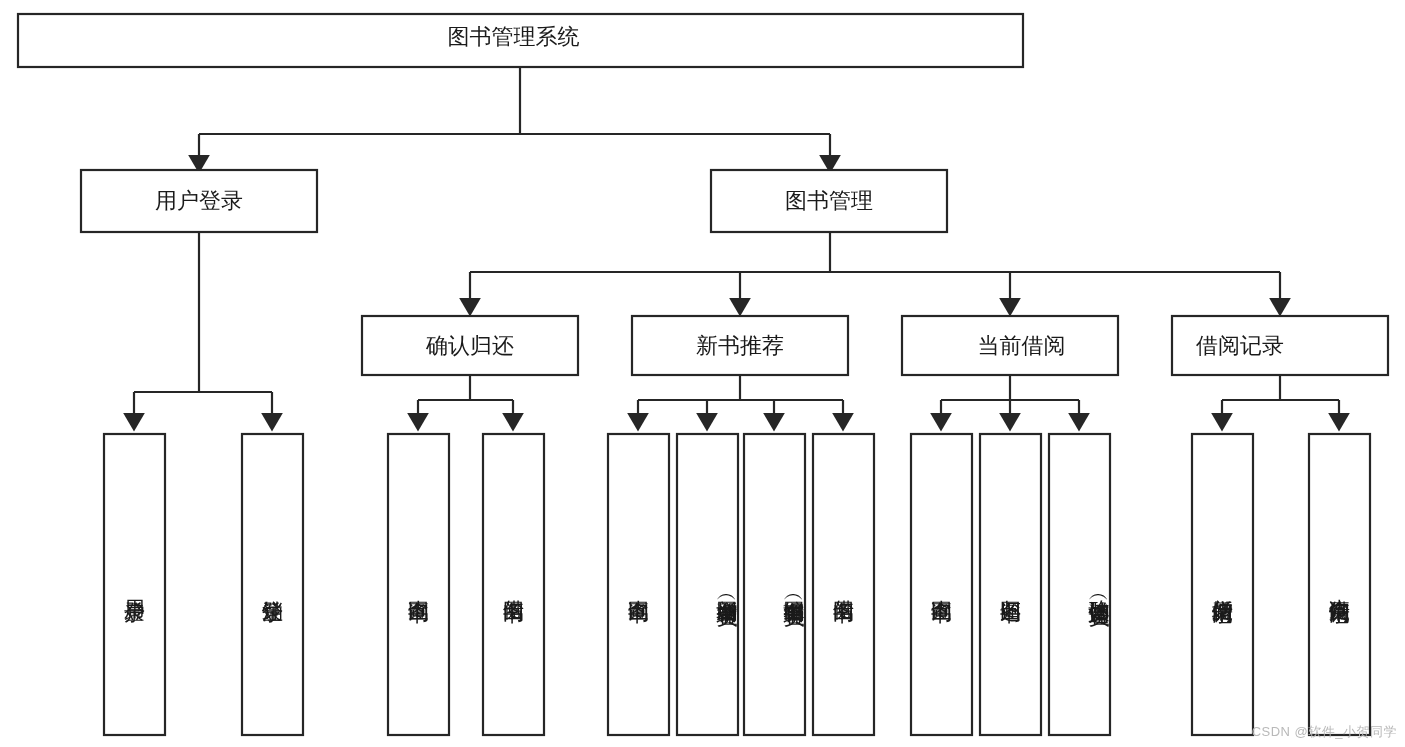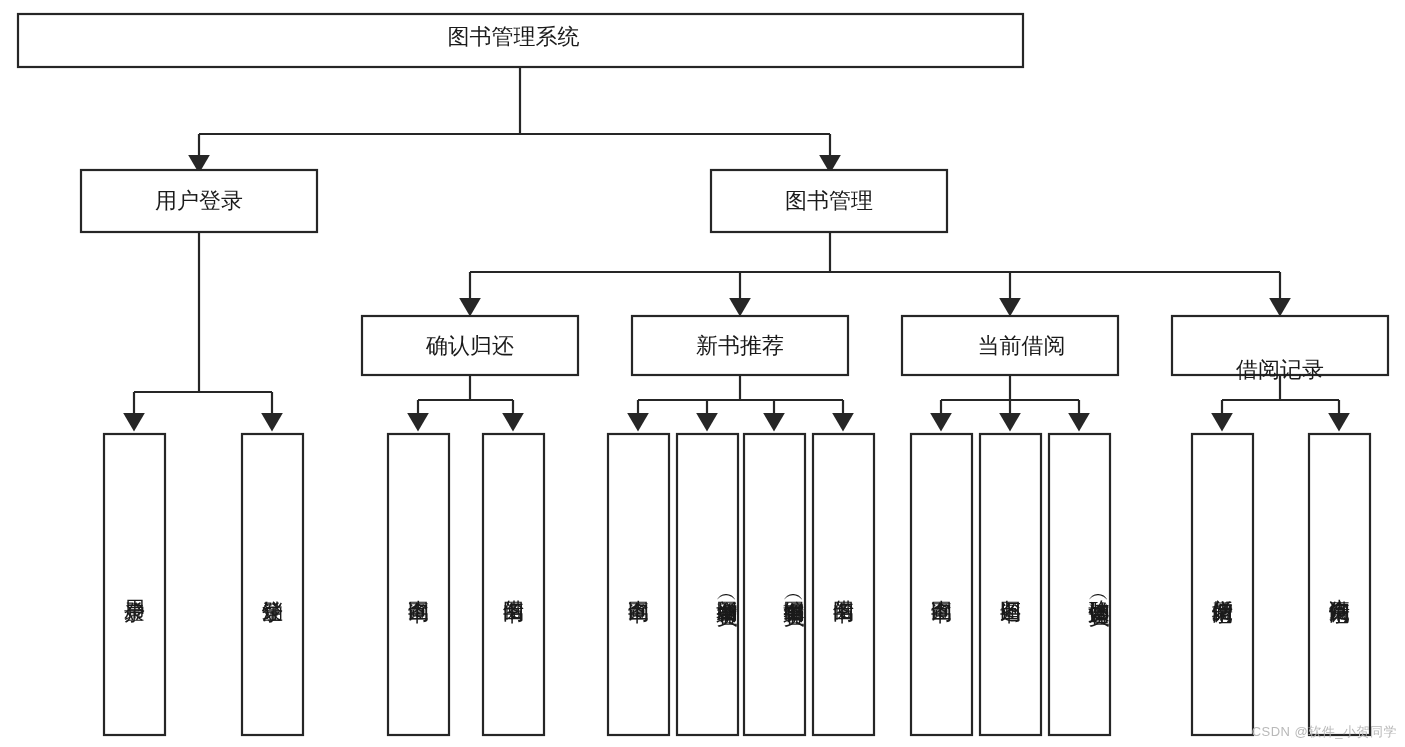--- a/index.html
+++ b/index.html
@@ -150,21 +150,21 @@
   </svg>
 
   <div class="hlabel-wrap" style="left:11px;top:14px;width:1005px;height:45px;">图书管理系统</div>
 
   <div class="hlabel-wrap" style="left:81px;top:170px;width:236px;height:62px;">用户登录</div>
   <div class="hlabel-wrap" style="left:711px;top:170px;width:236px;height:62px;">图书管理</div>
 
   <div class="hlabel-wrap" style="left:362px;top:316px;width:216px;height:59px;">确认归还</div>
   <div class="hlabel-wrap" style="left:632px;top:316px;width:216px;height:59px;">新书推荐</div>
   <div class="hlabel-wrap" style="left:902px;top:316px;width:239px;height:59px;">当前借阅</div>
-  <div class="hlabel-wrap" style="left:1172px;top:316px;width:216px;height:59px;margin-top:24px;">借阅记录</div>
+  <div class="hlabel-wrap" style="left:1132px;top:316px;width:216px;height:59px;">借阅记录</div>
 
   <div class="vlabel-wrap" style="left:104px;top:434px;width:61px;height:301px;">用户登录</div>
   <div class="vlabel-wrap" style="left:242px;top:434px;width:61px;height:301px;">注销登录</div>
 
   <div class="vlabel-wrap" style="left:388px;top:434px;width:61px;height:301px;">查询图书</div>
   <div class="vlabel-wrap" style="left:483px;top:434px;width:61px;height:301px;">借阅图书</div>
 
   <div class="vlabel-wrap" style="left:608px;top:434px;width:61px;height:301px;">查询图书</div>
   <div class="vlabel-wrap" style="left:677px;top:434px;width:61px;height:301px;align-items:flex-start;padding-top:6px;box-sizing:border-box;">新增图书（管理员）</div>
   <div class="vlabel-wrap" style="left:744px;top:434px;width:61px;height:301px;align-items:flex-start;padding-top:6px;box-sizing:border-box;">编辑图书（管理员）</div>

